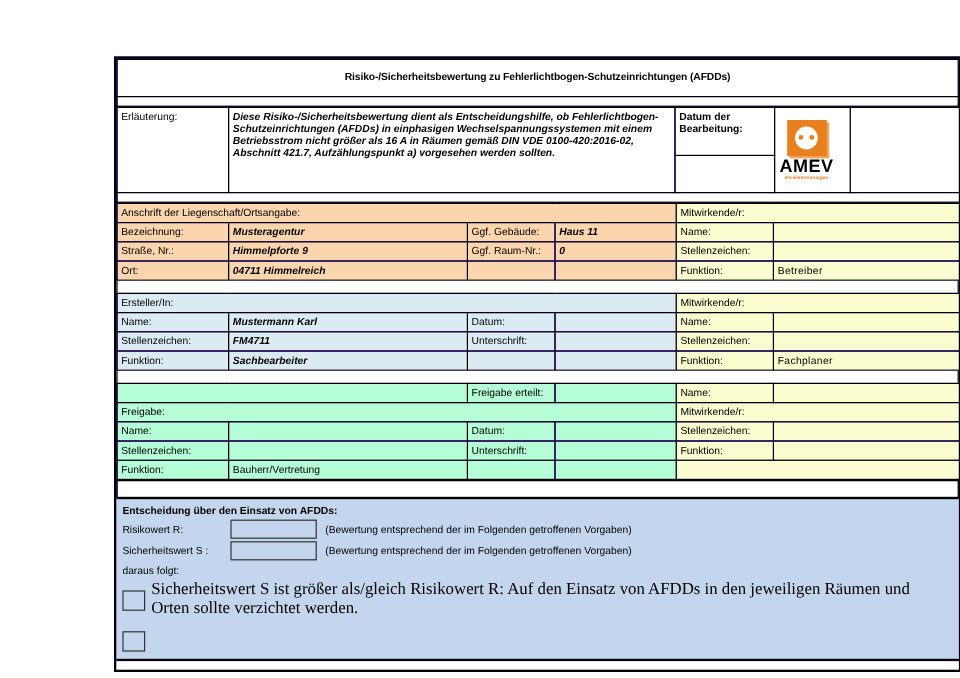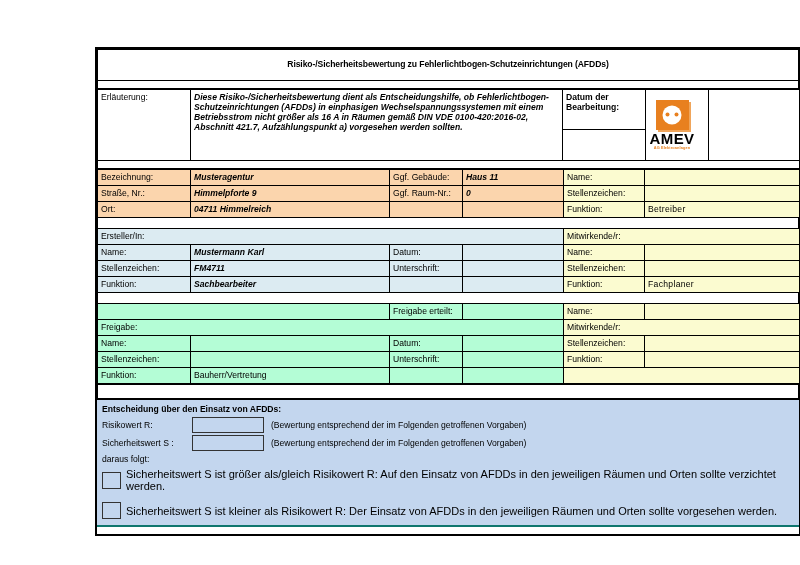--- a/index.html
+++ b/index.html
@@ -143,21 +143,21 @@
     height: 10px;
     background: #ffffff;
     border-left: 1px solid #000;
     border-right: 1px solid #000;
   }
 
   
   .decision {
     background: #C3D6EE;
     border-top: 1px solid #000;
-    border-bottom: 2px solid #0f766e;
+    border-bottom: 2px solid #000000;
     padding: 4px 21px 6px 5px;
     font-size: 8.6px;
   }
   .decision .d-title { font-weight: bold; margin-bottom: 3px; }
   .d-row {
     display: flex;
     align-items: center;
     margin-bottom: 2px;
   }
   .d-lbl { width: 90px; flex: 0 0 90px; }
@@ -175,21 +175,21 @@
     align-items: center;
     margin-top: 4px;
   }
   .chk {
     width: 17px; height: 15px;
     background: #C3D6EE;
     border: 1.5px solid #333333;
     flex: 0 0 17px;
     margin-right: 5px;
   }
-  .chk-txt { font-size: 11px; }
+  .chk-txt { font-size: 14px; font-family: Liberation Serif, serif; }
   .d-spacer { height: 6px; }
   .tail-gap { height: 7px; background: #ffffff; }
 </style>
 </head>
 <body>
 
 <div class="page">
   <div class="sheet">
 
     <table class="grid">
@@ -242,20 +242,24 @@
     <table class="grid">
       <colgroup>
         <col style="width:93px">
           <col style="width:199px">
         <col style="width:73px">
           <col style="width:101px">
         <col style="width:81px">
           <col style="width:155px">
       </colgroup>
       <tbody>
+          <tr>
+        <td class="c-orange" colspan="4">Anschrift der Liegenschaft/Ortsangabe:</td>
+        <td class="c-yellow" colspan="2">Mitwirkende/r:</td>
+      </tr>
       <tr>
         <td class="c-orange">Bezeichnung:</td>
         <td class="c-orange val-italic">Musteragentur</td>
         <td class="c-orange">Ggf. Gebäude:</td>
         <td class="c-orange val-italic">Haus 11</td>
         <td class="c-yellow">Name:</td>
         <td class="c-yellow val-small"></td>
       </tr>
       <tr>
         <td class="c-orange">Straße, Nr.:</td>
@@ -394,20 +398,19 @@
 
       <div class="d-follows">daraus folgt:</div>
 
       <div class="check-row">
         <span class="chk"></span>
         <span class="chk-txt">Sicherheitswert S ist größer als/gleich Risikowert R: Auf den Einsatz von AFDDs in den jeweiligen Räumen und Orten sollte verzichtet werden.</span>
       </div>
       <div class="d-spacer"></div>
       <div class="check-row">
         <span class="chk"></span>
-        <span class="chk-txt">Sicherheitswert S ist kleiner als Risikowert R: Der Einsatz von AFDDs in den jeweiligen Räumen und Orten sollte vorgesehen werden.</span>
       </div>
     </div>
 
     <div class="tail-gap"></div>
 
   </div>
 </div>
 
 </body></html>

